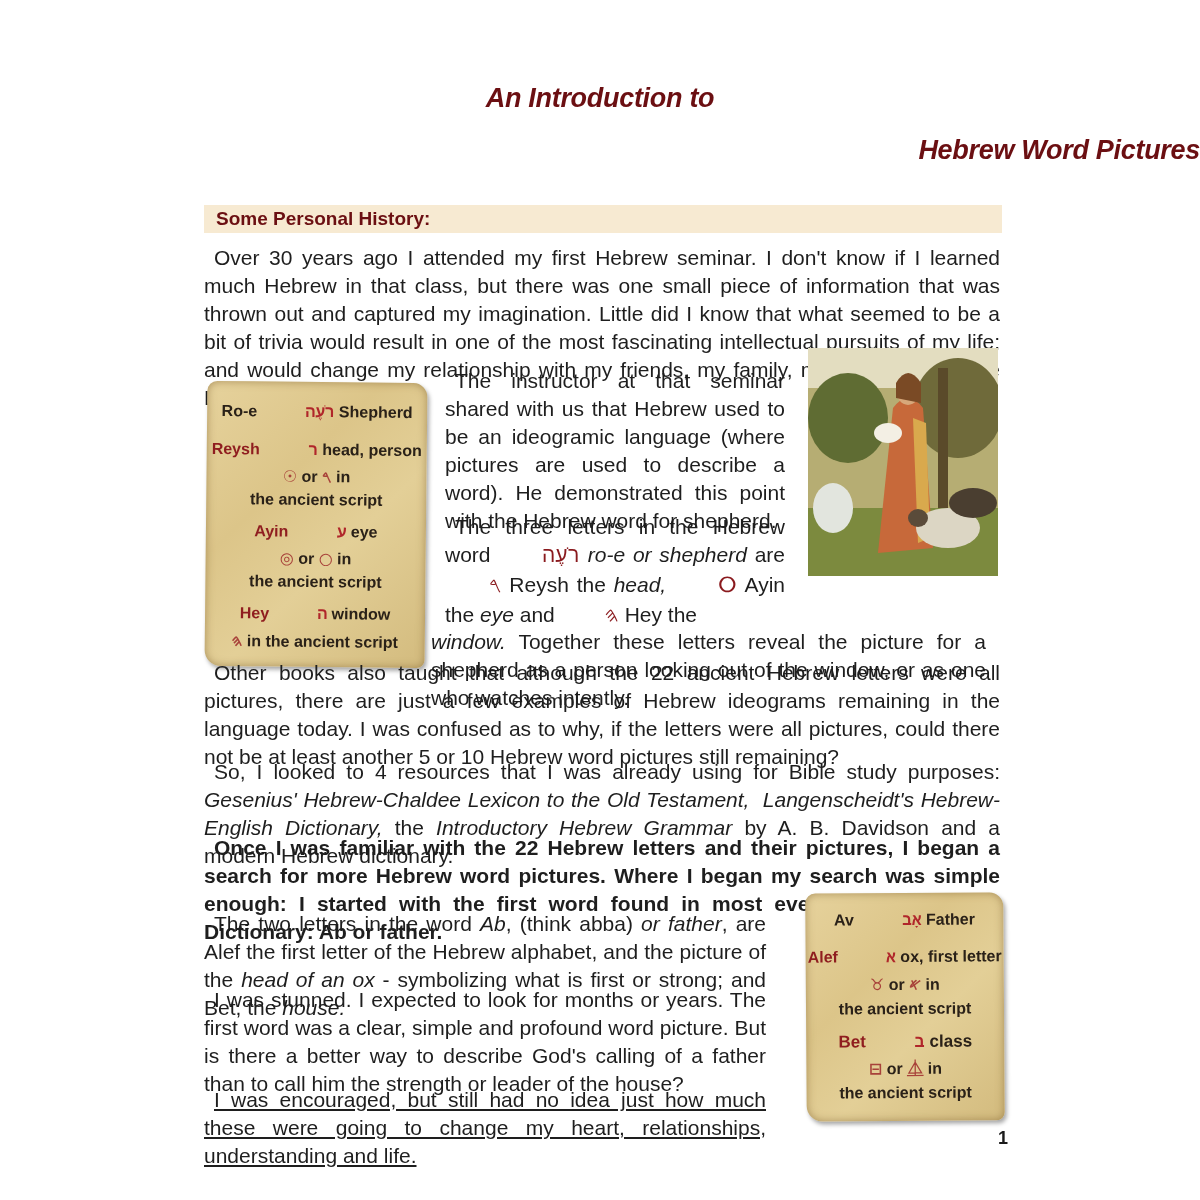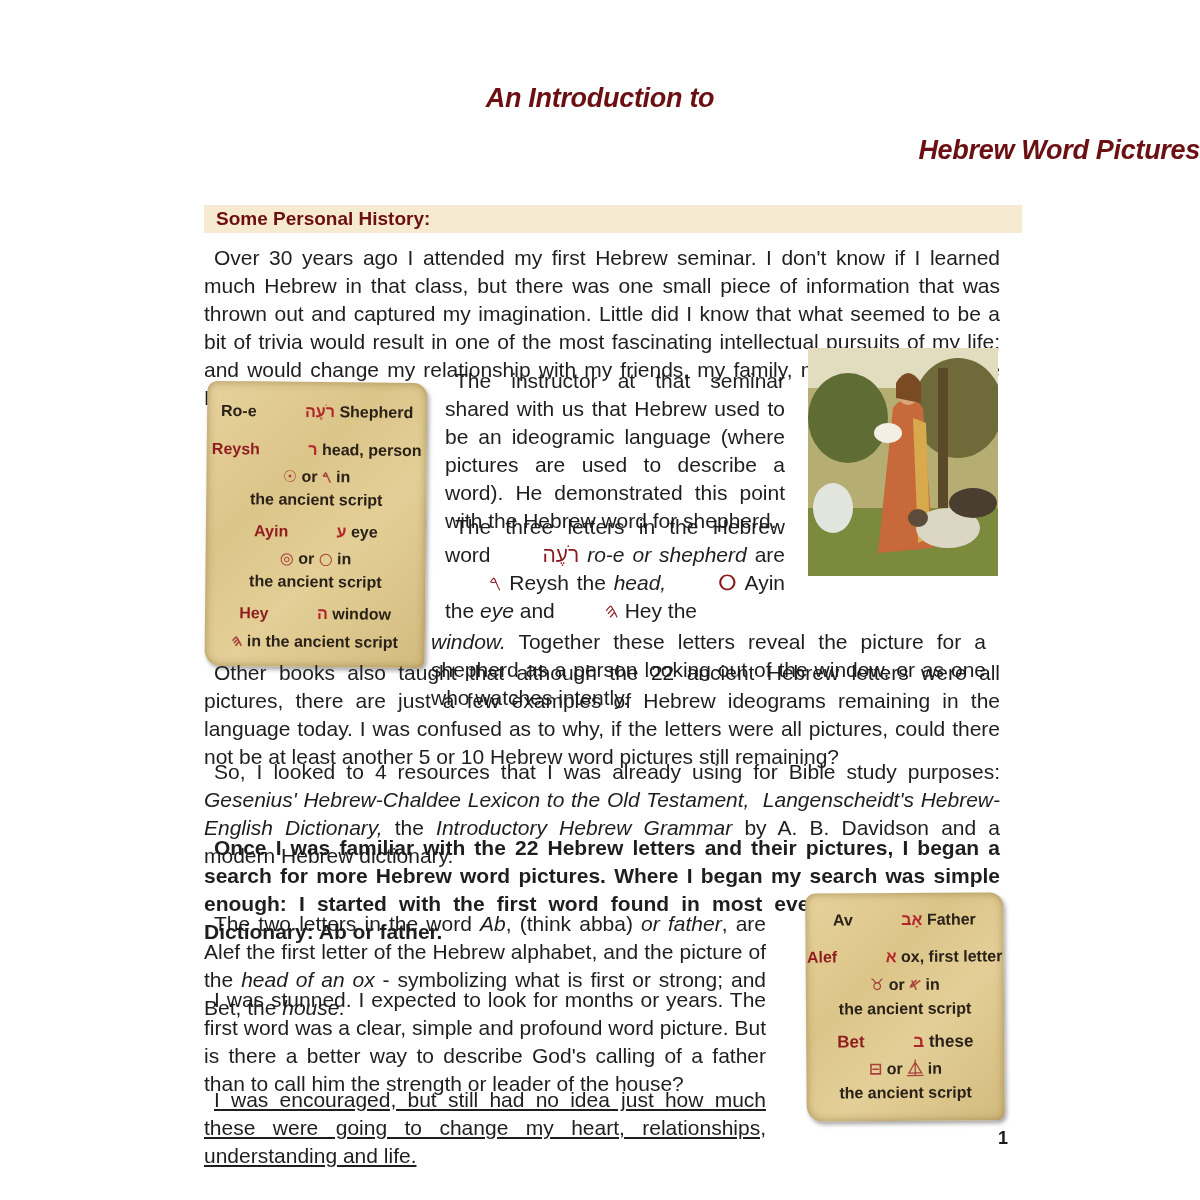--- a/index.html
+++ b/index.html
@@ -3,27 +3,27 @@
 <meta charset="utf-8">
 <style>
   html, body { margin:0; padding:0; background:#ffffff; }
   body { width:1200px; height:1200px; position:relative; overflow:hidden;
          font-family:"Liberation Sans", sans-serif; color:#1a1a1a; }
   .title { position:absolute; left:0; width:1200px; text-align:center;
            font-family:"Liberation Sans", sans-serif; font-weight:bold; font-style:italic;
            color:#6b0f12; font-size:27px; line-height:52px; letter-spacing:-0.3px; }
   .t1 { top:72px; } .t2 { top:124px;text-align:right; }
   .section-bar { position:absolute; left:204px; top:205px; width:798px; height:28px;
-           background:#f7ead2;padding-left:20px; }
+           background:#f7ead2; }
   .section-bar span { position:absolute; left:12px; top:3px; font-weight:bold; font-size:19px;
            color:#6b0f12; }
   .p { position:absolute; font-size:21px; line-height:28px; color:#1e1e1e; text-align:justify;
        margin:0; }
   .p i { font-style:italic; }
-  .heb { color:#8a1a1e; font-family:Liberation Sans, sans-serif;margin-left:44px; }
+  .heb { color:#8a1a1e; font-family:Liberation Mono, monospace;margin-left:44px; }
   .tile { position:absolute; background:linear-gradient(135deg,#e6d29c 0%,#dcc589 35%,#e3cf97 60%,#d3bb7e 100%);
           border-radius:10px 14px 8px 16px; box-shadow: inset 0 0 8px rgba(120,90,40,0.55), 2px 3px 4px rgba(0,0,0,0.35);
           text-align:center; font-weight:bold; color:#2a2118; font-size:16px; }
   .tile .line { position:absolute; left:0; right:0; }
   .tile .red { color:#8f1d1f; }
   .tile .anc { color:#a8423a; font-family:"DejaVu Sans", sans-serif; }
   .tile-a { left:206px; top:382px; width:220px; height:285px; transform:rotate(0.6deg); }
   .tile-b { left:806px; top:893px; width:198px; height:228px; transform:rotate(-0.4deg); }
   .picture { position:absolute; left:808px; top:348px; width:190px; height:228px; overflow:hidden;
              background:linear-gradient(180deg,#e9e6d2 0%,#c9c38d 20%,#7e8a4a 45%,#6c7b3a 70%,#8b8c4d 100%); }
@@ -146,21 +146,21 @@
   <div class="line" style="top:82px;">
     <span class="anc">♉</span>
     <span>or</span>
     <span class="anc">𐤀</span>
     <span>in</span>
   </div>
   <div class="line" style="top:107px;">the ancient script</div>
   <div class="line" style="top:139px; font-size:17px;">
     <span class="red">Bet</span>
     <span class="heb" style="color:#b0262a">ב</span>
-    <span>these</span>
+    <span>class</span>
   </div>
   <div class="line" style="top:166px;">
     <span class="anc">⊟</span>
     <span>or</span>
     <span class="anc">⏅</span>
     <span>in</span>
   </div>
   <div class="line" style="top:191px;">the ancient script</div>
 </div>
 

